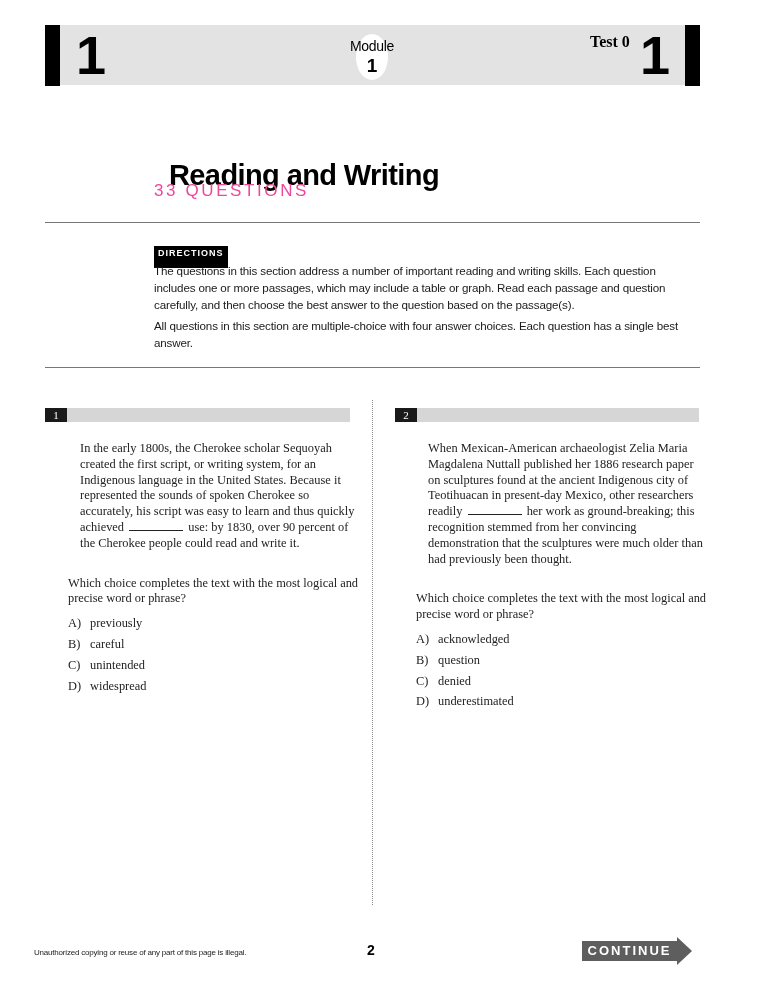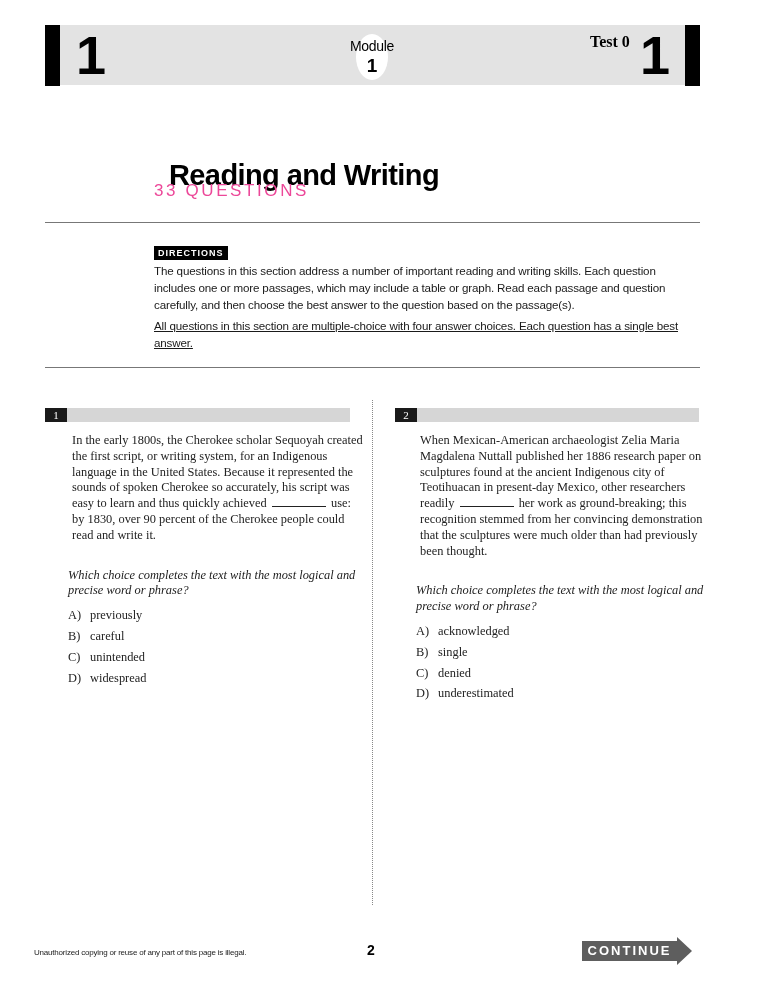--- a/index.html
+++ b/index.html
@@ -17,36 +17,36 @@
   .module-label { position: absolute; left: 322px; top: 38px; width: 100px; text-align: center; font-family: "Liberation Sans", "DejaVu Sans", sans-serif; font-weight: normal; font-size: 14px; color: #000; letter-spacing: -0.3px; }
   .module-num { position: absolute; left: 322px; top: 55px; width: 100px; text-align: center; font-family: "Liberation Sans", "DejaVu Sans", sans-serif; font-weight: bold; font-size: 19px; color: #000; }
   .test-label { position: absolute; left: 590px; top: 33px; font-family: "Liberation Serif", "DejaVu Serif", serif; font-weight: bold; font-size: 16px; color: #000; }
 
   
   .page-title { position: absolute; left: 153px; top: 143px; font-family: "Liberation Sans", "DejaVu Sans", sans-serif; font-weight: bold; font-size: 29px; letter-spacing: -0.6px; color: #000; margin: 16px; }
   .question-count { position: absolute; left: 154px; top: 181px; font-family: "Liberation Sans", "DejaVu Sans", sans-serif; font-weight: normal; font-size: 17px; letter-spacing: 2.6px; color: #ec4899; }
   .rule { position: absolute; left: 45px; width: 655px; height: 1px; background: #777; }
 
   
-  .directions-badge { position: absolute; left: 154px; top: 246px; background: #000; color: #fff; font-family: "Liberation Sans", "DejaVu Sans", sans-serif; font-weight: bold; font-size: 9px; letter-spacing: 1px; padding: 2px 4px 1px 4px; line-height: 11px; }
+  .directions-badge { position: absolute; left: 154px; top: 246px; background: #000; color: #fff; font-family: "Liberation Sans", "DejaVu Sans", sans-serif; font-weight: bold; font-size: 9px; letter-spacing: 1px; padding: 2px 4px 9px 4px; line-height: 11px; }
   .directions-text { position: absolute; left: 154px; top: 262px; width: 540px; font-family: "Liberation Sans", "DejaVu Sans", sans-serif; font-size: 11.6px; line-height: 17px; color: #1a1a1a; margin: 0; letter-spacing: -0.15px; }
-  .directions-text.p2 { top: 317px; text-decoration: underline; }
+  .directions-text.p2 { top: 317px; }
 
   
   .q-bar { position: absolute; top: 408px; height: 14px; background: #d6d6d6; }
   .q-bar.left { left: 45px; width: 305px; }
   .q-bar.right { left: 395px; width: 304px; }
   .q-num { position: absolute; top: 0; left: 0; height: 14px; width: 22px; background: #1a1a1a; color: #fff; font-family: "Liberation Serif", "DejaVu Serif", serif; font-size: 11px; line-height: 14px; text-align: center; }
   .col-divider { position: absolute; left: 372px; top: 400px; width: 0; height: 505px; border-left: 1px dotted #888; }
 
   .q-block { position: absolute; top: 429px; width: 300px; font-family: "Liberation Serif", "DejaVu Serif", serif; font-size: 12.4px; line-height: 15.8px; color: #222; }
   .q-block.left { left: 68px; }
   .q-block.right { left: 416px; }
-  .q-passage { margin: 4px; }
-  .q-prompt { margin: 24px 0 0 0; font-style: italic; }
+  .q-passage { margin: 12px; }
+  .q-prompt { margin: 24px 0 0 0; }
   .choices { list-style: none; margin: 9px 0 0 0; padding: 0; }
   .choice { display: flex; height: 20.8px; align-items: flex-start; cursor: pointer; }
   .choice-letter { width: 22px; flex: none; }
   .blank { display: inline-block; width: 54px; border-bottom: 1px solid #222; height: 10px; vertical-align: baseline; margin: 0 2px; }
 
   
   .footer-note { position: absolute; left: 34px; top: 948px; font-family: Liberation Sans, sans-serif; font-size: 8px; color: #222; letter-spacing: -0.2px; }
   .page-number { position: absolute; left: 367px; top: 942px; font-family: "Liberation Sans", "DejaVu Sans", sans-serif; font-weight: bold; font-size: 14px; color: #000; }
   .continue-btn { position: absolute; left: 582px; top: 937px; width: 115px; height: 28px; cursor: pointer; }
   .continue-body { position: absolute; left: 0; top: 4px; width: 95px; height: 20px; background: #5e5e5e; }
@@ -109,21 +109,21 @@
 <div class="q-block right">
   <p class="q-passage"><span>When Mexican-American archaeologist Zelia Maria Magdalena Nuttall published her 1886 research paper on sculptures found at the ancient Indigenous city of Teotihuacan in present-day Mexico, other researchers readily</span> <span class="blank"></span> <span>her work as ground-breaking; this recognition stemmed from her convincing demonstration that the sculptures were much older than had previously been thought.</span></p>
   <p class="q-prompt">Which choice completes the text with the most logical and precise word or phrase?</p>
   <ul class="choices">
     <li class="choice">
         <span class="choice-letter">A)</span>
         <span>acknowledged</span>
       </li>
     <li class="choice">
         <span class="choice-letter">B)</span>
-        <span>single</span>
+        <span>question</span>
       </li>
     <li class="choice">
         <span class="choice-letter">C)</span>
         <span>denied</span>
       </li>
     <li class="choice">
         <span class="choice-letter">D)</span>
         <span>underestimated</span>
       </li>
   </ul>

